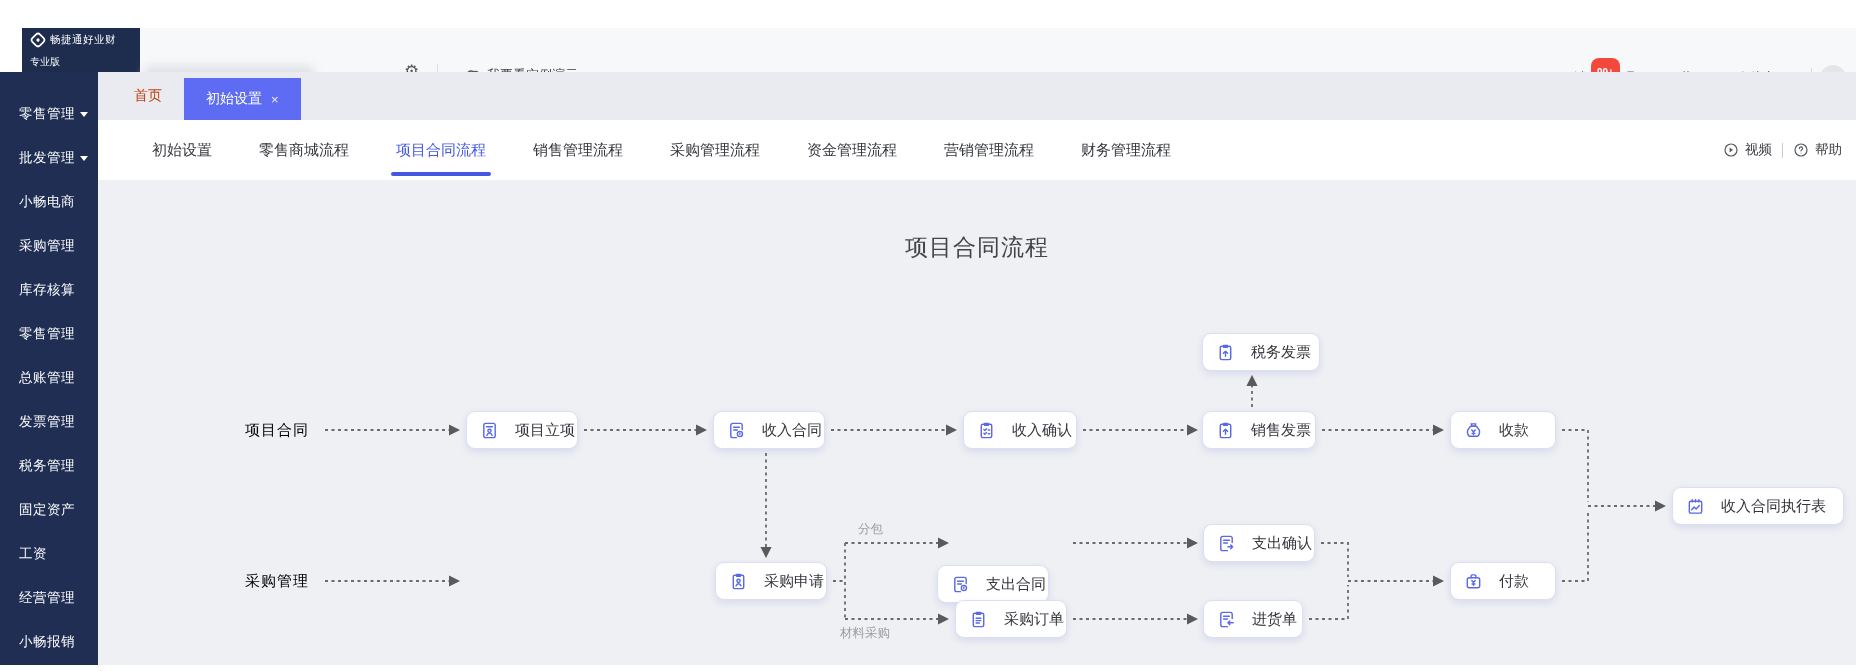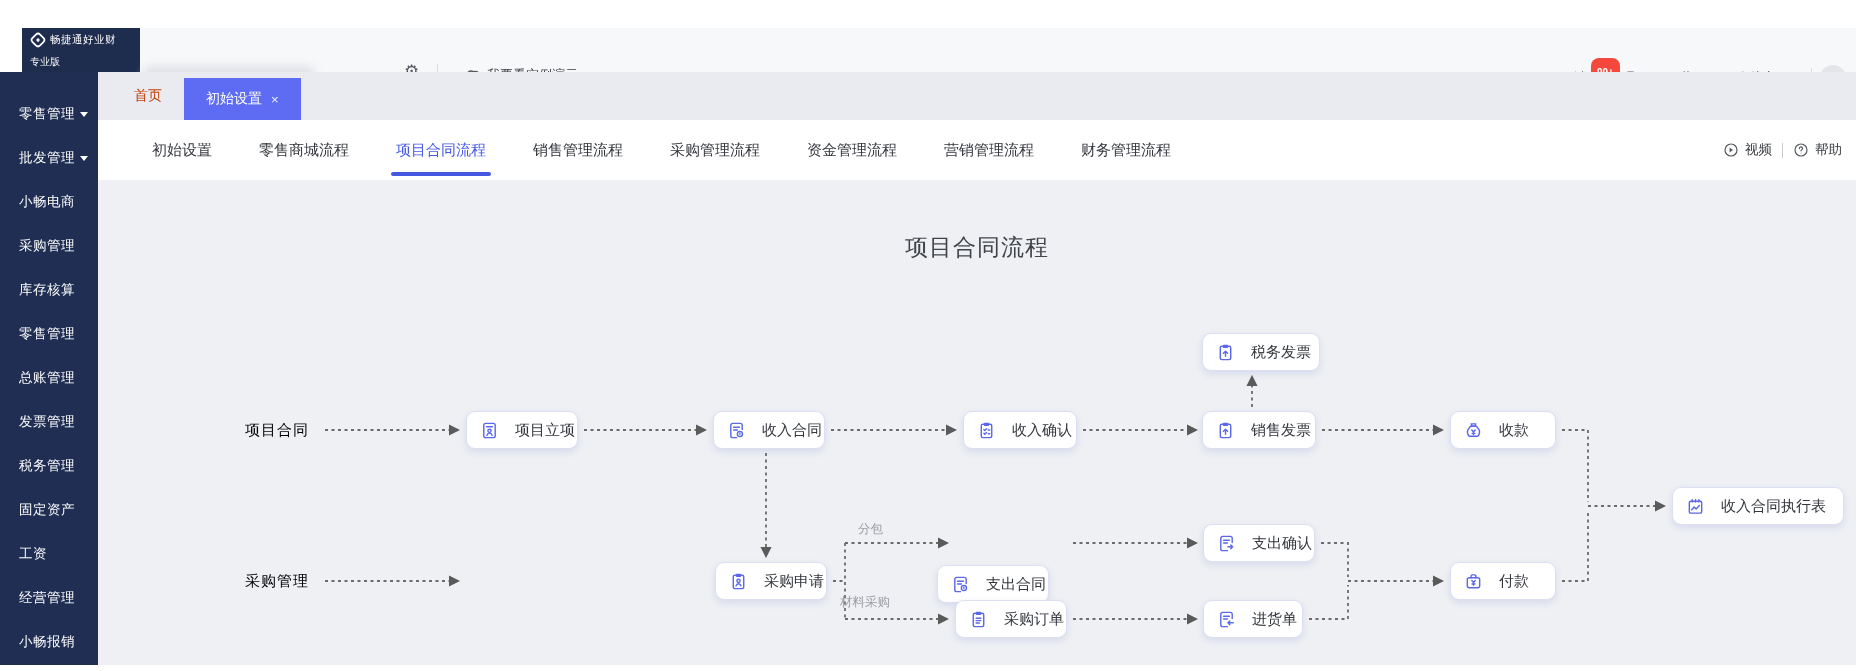--- a/index.html
+++ b/index.html
@@ -403,17 +403,17 @@
               <path d="M16 9V4.5a2 2 0 0 0-2-2H6a2 2 0 0 0-2 2v11a2 2 0 0 0 2 2h5"></path>
               <path d="M7 6.5h6M7 9.5h4"></path>
               <path d="M17 13.5h-5M13.5 11.5l-2 2 2 2"></path>
             </svg>
           </span>
           <span class="nlabel">进货单</span>
         </div>
         <div class="rowlab" style="left: 245px; top: 430px;">项目合同</div>
         <div class="rowlab" style="left: 245px; top: 581px;">采购管理</div>
         <div class="brlab" style="left: 858px; top: 521px;">分包</div>
-        <div class="brlab" style="left: 840px; top: 594px;">材料采购</div>
+        <div class="brlab" style="left: 840px; top: 625px;">材料采购</div>
       </div>
   </div>
 
 </div>
 
 </body></html>

